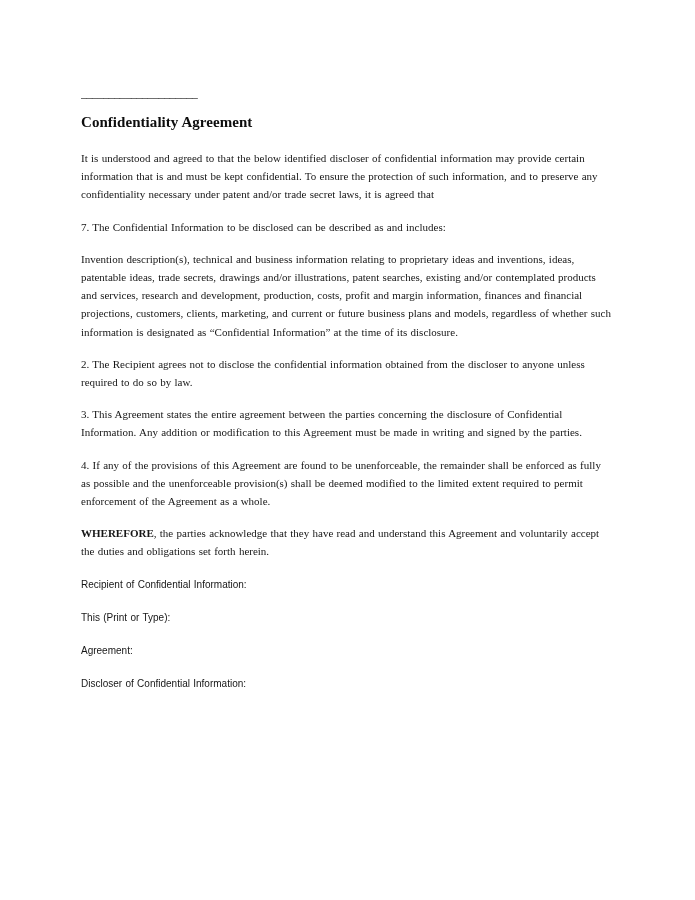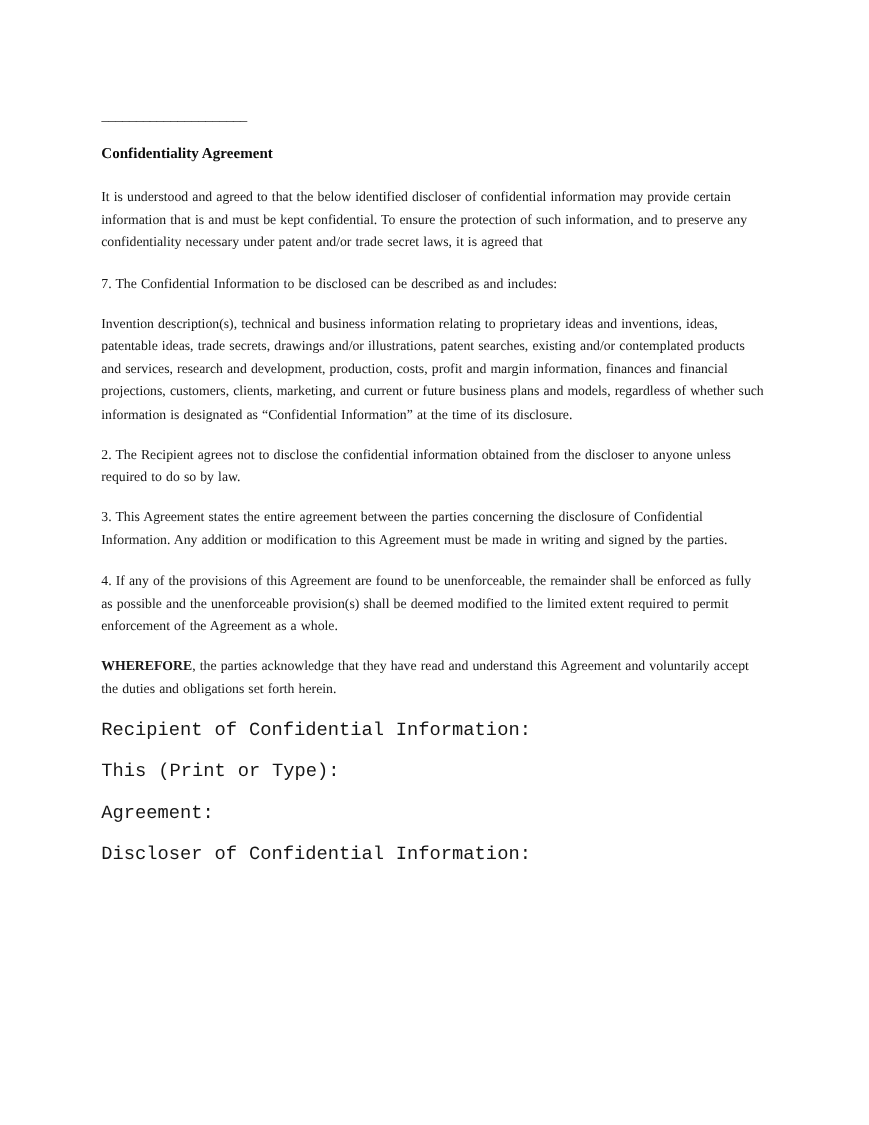--- a/index.html
+++ b/index.html
@@ -35,21 +35,21 @@
     white-space: nowrap;
     overflow: hidden;
     width: 156px;
     height: 14px;
     margin: 0 0 13px 0;
   }
 
   
   .doc-title {
     font-family: "Liberation Serif", "DejaVu Serif", serif;
-    font-size: 12px;
+    font-size: 15px;
     font-weight: bold;
     color: #0d0d0d;
     line-height: 18px;
     margin: 0 0 18px 0;
     letter-spacing: 0.05px;
   }
 
   
   .para {
     font-family: "Liberation Serif", "DejaVu Serif", serif;
@@ -69,22 +69,22 @@
     margin-bottom: 15px;
   }
 
   
   .lead-bold {
     font-weight: bold;
   }
 
   
   .field-line {
-    font-family: Liberation Mono, monospace;
-    font-size: 15px;
+    font-family: Liberation Sans, sans-serif;
+    font-size: 10px;
     color: #161616;
     line-height: 18.2px;
     margin: 0 0 15px 0;
     word-spacing: 0.55px;
   }
 
   .field-line:last-child {
     margin-bottom: 0;
   }
 </style>

